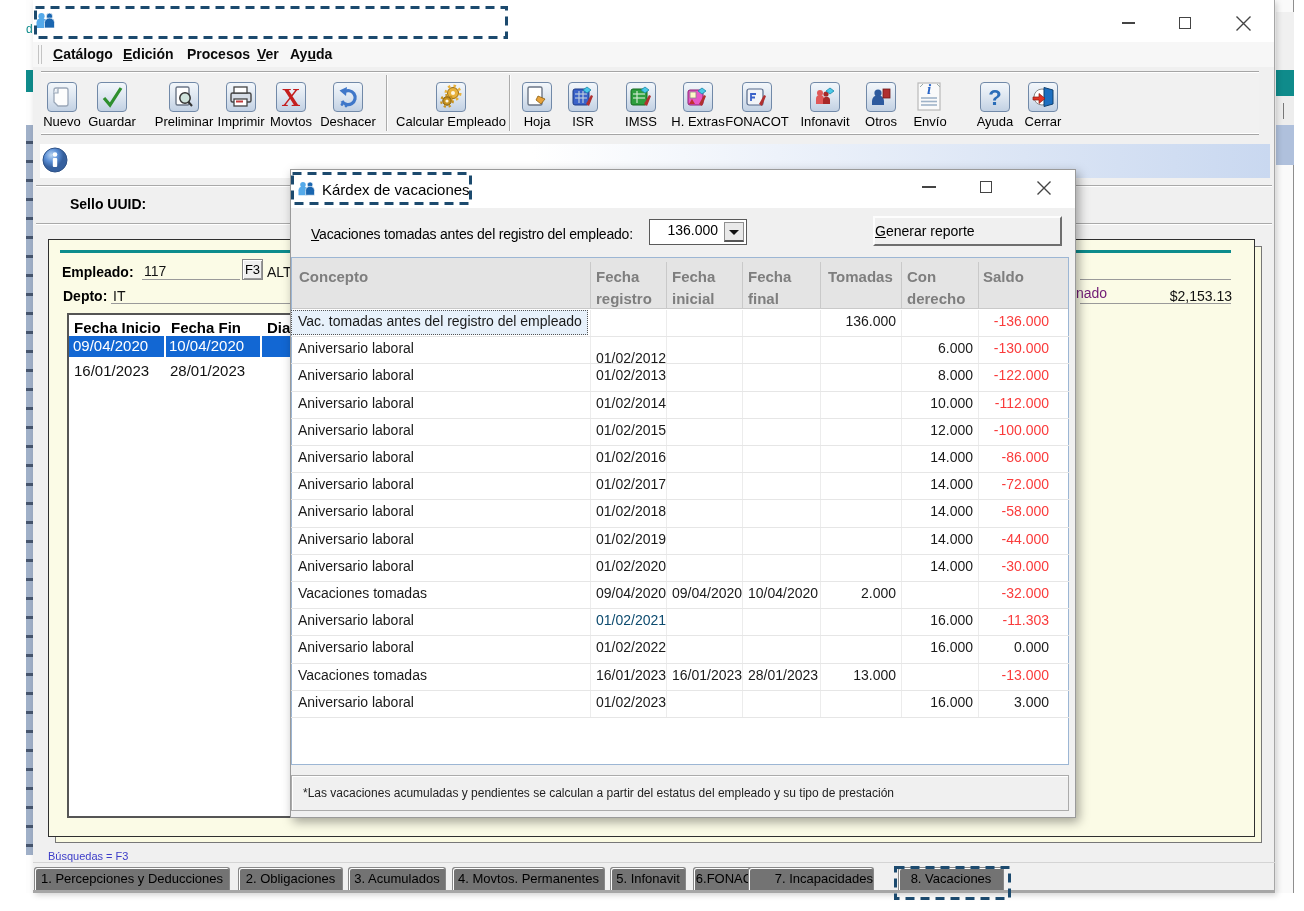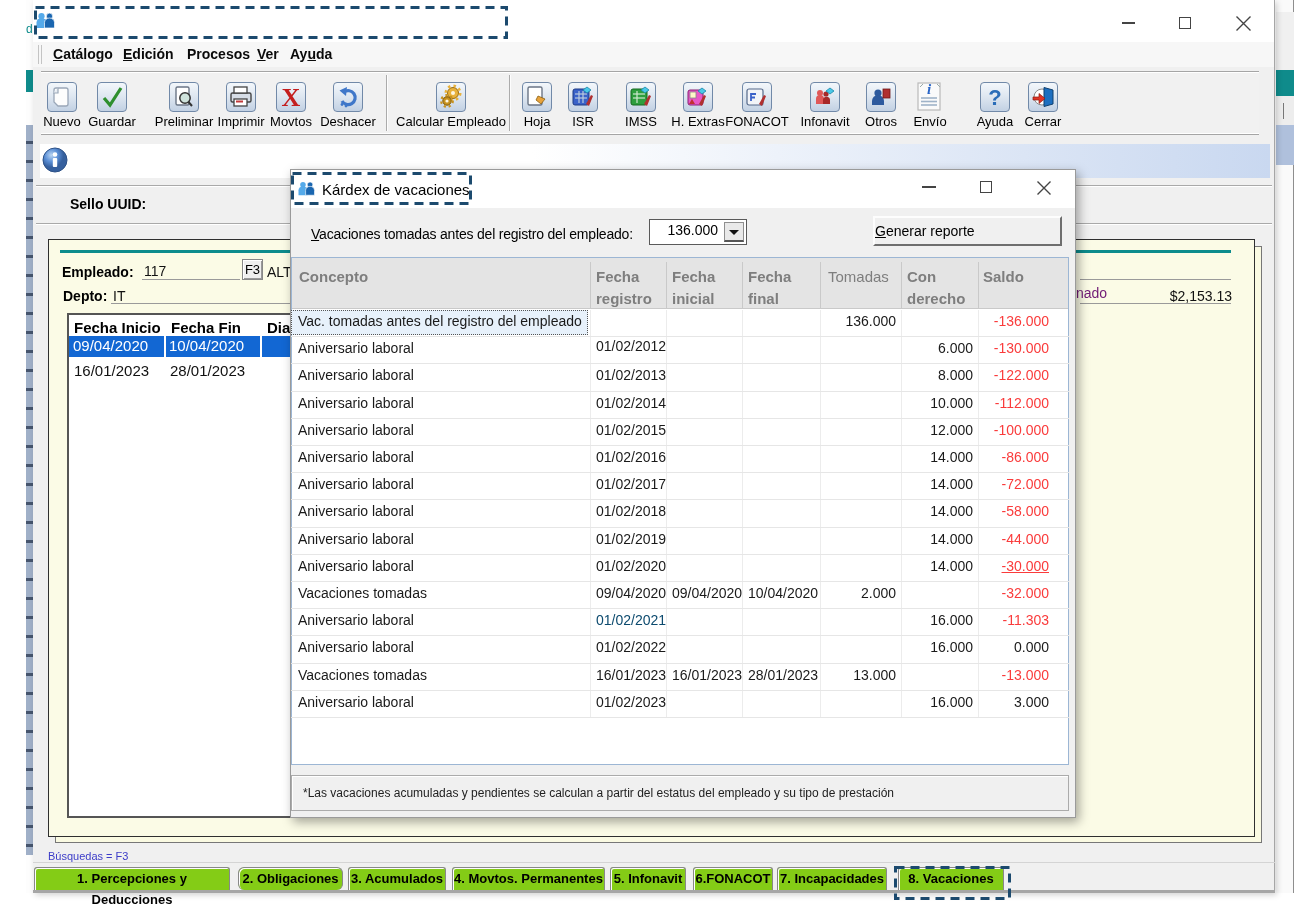--- a/index.html
+++ b/index.html
@@ -1,24 +1,24 @@
 <!DOCTYPE html>
 <html><head><meta charset="utf-8">
 <style>
   * { margin:0; padding:0; box-sizing:border-box; }
   html,body { width:1304px; height:911px; background:#fff; font-family:"Liberation Sans", sans-serif; }
   #stage { position:relative; width:1304px; height:911px; overflow:hidden; background:#fff; }
   .abs { position:absolute; }
   .tbtn { position:absolute; border:1px solid #7189a8; border-radius:4px;
           background:linear-gradient(180deg,#f3f7fb 0%,#dde6f0 50%,#c2d1e3 100%);
           display:flex; align-items:center; justify-content:center; }
-  .tab { position:absolute; top:867px; height:23px; background:#84cc16;
+  .tab { position:absolute; top:867px; height:23px; background:#737373;
          border:1px solid #888; border-bottom:none; border-radius:3px 3px 0 0;
          font-size:13px; color:#000; text-align:center; line-height:21px;
-         box-shadow:inset 1px 1px 0 #fdfdfd;font-weight:bold; }
+         box-shadow:inset 1px 1px 0 #fdfdfd; }
   .etch { position:absolute; height:2px;
           background:linear-gradient(180deg,#a9a9a9 0 50%,#ffffff 50% 100%); }
 </style></head>
 <body>
 <div id="stage">
 
   <div class="abs" style="left:26px;top:0;width:7px;height:893px;background:#fdfdfd;"></div>
   <div class="abs" style="left:26px;top:22px;width:7px;height:14px;color:#0d8c8c;font-size:12px;">d</div>
   <div class="abs" style="left:26px;top:70px;width:7px;height:22px;background:#0f8b8b;"></div>
   <div class="abs" style="left:26px;top:125px;width:7px;height:730px;background:repeating-linear-gradient(180deg,#a0b0c8 0 16px,#46556e 16px 19px);"></div>
@@ -258,26 +258,26 @@
       <div style="position:absolute;left:95px;top:0;width:2px;height:21px;background:#fff;"></div>
       <div style="position:absolute;left:191px;top:0;width:2px;height:21px;background:#fff;"></div>
     </div>
     <div style="position:absolute;left:5px;top:47.0px;font-size:15px;color:#111;">16/01/2023</div>
     <div style="position:absolute;left:101px;top:47.0px;font-size:15px;color:#111;">28/01/2023</div>
   </div>
 
   <div class="abs" style="left:33px;top:862px;width:1242px;height:1px;background:#d4d4d4;"></div>
   <div class="abs" style="left:48px;top:850px;font-size:11px;color:#3c3cc8;">Búsquedas = F3</div>
   <div class="tab" style="left:34px;width:196px;">1. Percepciones y Deducciones</div>
-<div class="tab" style="left:238px;width:105px;border-radius:6px;">2. Obligaciones</div>
+<div class="tab" style="left:238px;width:105px;">2. Obligaciones</div>
 <div class="tab" style="left:348px;width:98px;">3. Acumulados</div>
 <div class="tab" style="left:452px;width:153px;">4. Movtos. Permanentes</div>
 <div class="tab" style="left:610px;width:76px;">5. Infonavit</div>
 <div class="tab" style="left:693px;width:80px;">6.FONACOT</div>
-<div class="tab" style="left:777px;width:110px;">7. Incapacidades</div>
+<div class="tab" style="left:748px;width:126px;text-align:right;">7. Incapacidades</div>
 <div class="tab" style="left:898px;width:106px;">8. Vacaciones</div>
   <div class="abs" style="left:33px;top:890px;width:1242px;height:2px;background:#a6a6a6;"></div>
 
   <div class="abs" style="left:290px;top:169px;width:786px;height:649px;background:#f0f0f0;border:1px solid #9a9a9a;box-shadow:3px 4px 10px rgba(0,0,0,0.35);"></div>
   <div class="abs" style="left:291px;top:170px;width:784px;height:38px;background:#fff;"></div>
   <svg class="abs" style="left:298px;top:181px;" width="17" height="16" viewBox="0 0 19 18">
     <circle cx="5.5" cy="4.2" r="3.1" fill="#55aaea"></circle>
       <path d="M0.5 16 v-5.5 a5 4.5 0 0 1 10 0 v5.5z" fill="#55aaea"></path>
     <circle cx="13.5" cy="4.2" r="3.1" fill="#1a66b0" stroke="#fff" stroke-width="0.7"></circle>
       <path d="M8.5 16 v-5.5 a5 4.5 0 0 1 10 0 v5.5z" fill="#1a66b0" stroke="#fff" stroke-width="0.7"></path>
@@ -305,21 +305,21 @@
   <div class="abs" style="left:590px;top:262px;width:1px;height:46px;background:#c9c9c9;"></div>
   <div class="abs" style="left:666px;top:262px;width:1px;height:46px;background:#c9c9c9;"></div>
   <div class="abs" style="left:742px;top:262px;width:1px;height:46px;background:#c9c9c9;"></div>
   <div class="abs" style="left:820px;top:262px;width:1px;height:46px;background:#c9c9c9;"></div>
   <div class="abs" style="left:901px;top:262px;width:1px;height:46px;background:#c9c9c9;"></div>
   <div class="abs" style="left:978px;top:262px;width:1px;height:46px;background:#c9c9c9;"></div>
   <div class="abs" style="left:299px;top:266px;font-size:15px;font-weight:bold;color:#7e7e7e;line-height:22px;">Concepto</div>
   <div class="abs" style="left:596px;top:266px;font-size:15px;font-weight:bold;color:#7e7e7e;line-height:22px;">Fecha<br>registro</div>
   <div class="abs" style="left:672px;top:266px;font-size:15px;font-weight:bold;color:#7e7e7e;line-height:22px;">Fecha<br>inicial</div>
   <div class="abs" style="left:748px;top:266px;font-size:15px;font-weight:bold;color:#7e7e7e;line-height:22px;">Fecha<br>final</div>
-  <div class="abs" style="left:828px;top:266px;font-size:15px;font-weight:normal;color:#7e7e7e;line-height:22px;">Tomadas</div>
+  <div class="abs" style="left:828px;top:266px;font-size:15px;font-weight:bold;color:#7e7e7e;line-height:22px;">Tomadas</div>
   <div class="abs" style="left:907px;top:266px;font-size:15px;font-weight:bold;color:#7e7e7e;line-height:22px;">Con<br>derecho</div>
   <div class="abs" style="left:983px;top:266px;font-size:15px;font-weight:bold;color:#7e7e7e;line-height:22px;">Saldo</div>
   <div style="position:absolute;left:291px;top:310.0px;width:778px;height:27.2px;border-bottom:1px solid #e6e6e6;">
 <div style="position:absolute;left:299px;top:0;width:1px;height:100%;background:#ececec;"></div>
 <div style="position:absolute;left:375px;top:0;width:1px;height:100%;background:#ececec;"></div>
 <div style="position:absolute;left:451px;top:0;width:1px;height:100%;background:#ececec;"></div>
 <div style="position:absolute;left:529px;top:0;width:1px;height:100%;background:#ececec;"></div>
 <div style="position:absolute;left:610px;top:0;width:1px;height:100%;background:#ececec;"></div>
 <div style="position:absolute;left:687px;top:0;width:1px;height:100%;background:#ececec;"></div>
 <div style="position:absolute;left:0px;top:0px;width:297px;height:25.2px;background:#e7f1fb;border:1px dotted #555;"></div>
@@ -328,21 +328,21 @@
 <div style="position:absolute;left:687px;top:3.0px;width:71px;text-align:right;font-size:14px;color:#fa3b3b;">-136.000</div>
 </div>
 <div style="position:absolute;left:291px;top:337.2px;width:778px;height:27.2px;border-bottom:1px solid #e6e6e6;">
 <div style="position:absolute;left:299px;top:0;width:1px;height:100%;background:#ececec;"></div>
 <div style="position:absolute;left:375px;top:0;width:1px;height:100%;background:#ececec;"></div>
 <div style="position:absolute;left:451px;top:0;width:1px;height:100%;background:#ececec;"></div>
 <div style="position:absolute;left:529px;top:0;width:1px;height:100%;background:#ececec;"></div>
 <div style="position:absolute;left:610px;top:0;width:1px;height:100%;background:#ececec;"></div>
 <div style="position:absolute;left:687px;top:0;width:1px;height:100%;background:#ececec;"></div>
 <div style="position:absolute;left:7px;top:3.0px;font-size:14px;color:#1a1a1a;">Aniversario laboral</div>
-<div style="position:absolute;left:305px;top:1px;font-size:14px;color:#1a1a1a;">01/02/2012</div>
+<div style="position:absolute;left:305px;top:13px;font-size:14px;color:#1a1a1a;">01/02/2012</div>
 <div style="position:absolute;left:610px;top:3.0px;width:72px;text-align:right;font-size:14px;color:#1a1a1a;">6.000</div>
 <div style="position:absolute;left:687px;top:3.0px;width:71px;text-align:right;font-size:14px;color:#fa3b3b;">-130.000</div>
 </div>
 <div style="position:absolute;left:291px;top:364.4px;width:778px;height:27.2px;border-bottom:1px solid #e6e6e6;">
 <div style="position:absolute;left:299px;top:0;width:1px;height:100%;background:#ececec;"></div>
 <div style="position:absolute;left:375px;top:0;width:1px;height:100%;background:#ececec;"></div>
 <div style="position:absolute;left:451px;top:0;width:1px;height:100%;background:#ececec;"></div>
 <div style="position:absolute;left:529px;top:0;width:1px;height:100%;background:#ececec;"></div>
 <div style="position:absolute;left:610px;top:0;width:1px;height:100%;background:#ececec;"></div>
 <div style="position:absolute;left:687px;top:0;width:1px;height:100%;background:#ececec;"></div>
@@ -426,21 +426,21 @@
 <div style="position:absolute;left:291px;top:554.8px;width:778px;height:27.2px;border-bottom:1px solid #e6e6e6;">
 <div style="position:absolute;left:299px;top:0;width:1px;height:100%;background:#ececec;"></div>
 <div style="position:absolute;left:375px;top:0;width:1px;height:100%;background:#ececec;"></div>
 <div style="position:absolute;left:451px;top:0;width:1px;height:100%;background:#ececec;"></div>
 <div style="position:absolute;left:529px;top:0;width:1px;height:100%;background:#ececec;"></div>
 <div style="position:absolute;left:610px;top:0;width:1px;height:100%;background:#ececec;"></div>
 <div style="position:absolute;left:687px;top:0;width:1px;height:100%;background:#ececec;"></div>
 <div style="position:absolute;left:7px;top:3.0px;font-size:14px;color:#1a1a1a;">Aniversario laboral</div>
 <div style="position:absolute;left:305px;top:3.0px;font-size:14px;color:#1a1a1a;">01/02/2020</div>
 <div style="position:absolute;left:610px;top:3.0px;width:72px;text-align:right;font-size:14px;color:#1a1a1a;">14.000</div>
-<div style="position:absolute;left:687px;top:3.0px;width:71px;text-align:right;font-size:14px;color:#fa3b3b;text-decoration:underline;">-30.000</div>
+<div style="position:absolute;left:687px;top:3.0px;width:71px;text-align:right;font-size:14px;color:#fa3b3b;">-30.000</div>
 </div>
 <div style="position:absolute;left:291px;top:582.0px;width:778px;height:27.2px;border-bottom:1px solid #e6e6e6;">
 <div style="position:absolute;left:299px;top:0;width:1px;height:100%;background:#ececec;"></div>
 <div style="position:absolute;left:375px;top:0;width:1px;height:100%;background:#ececec;"></div>
 <div style="position:absolute;left:451px;top:0;width:1px;height:100%;background:#ececec;"></div>
 <div style="position:absolute;left:529px;top:0;width:1px;height:100%;background:#ececec;"></div>
 <div style="position:absolute;left:610px;top:0;width:1px;height:100%;background:#ececec;"></div>
 <div style="position:absolute;left:687px;top:0;width:1px;height:100%;background:#ececec;"></div>
 <div style="position:absolute;left:7px;top:3.0px;font-size:14px;color:#1a1a1a;">Vacaciones tomadas</div>
 <div style="position:absolute;left:305px;top:3.0px;font-size:14px;color:#1a1a1a;">09/04/2020</div>

